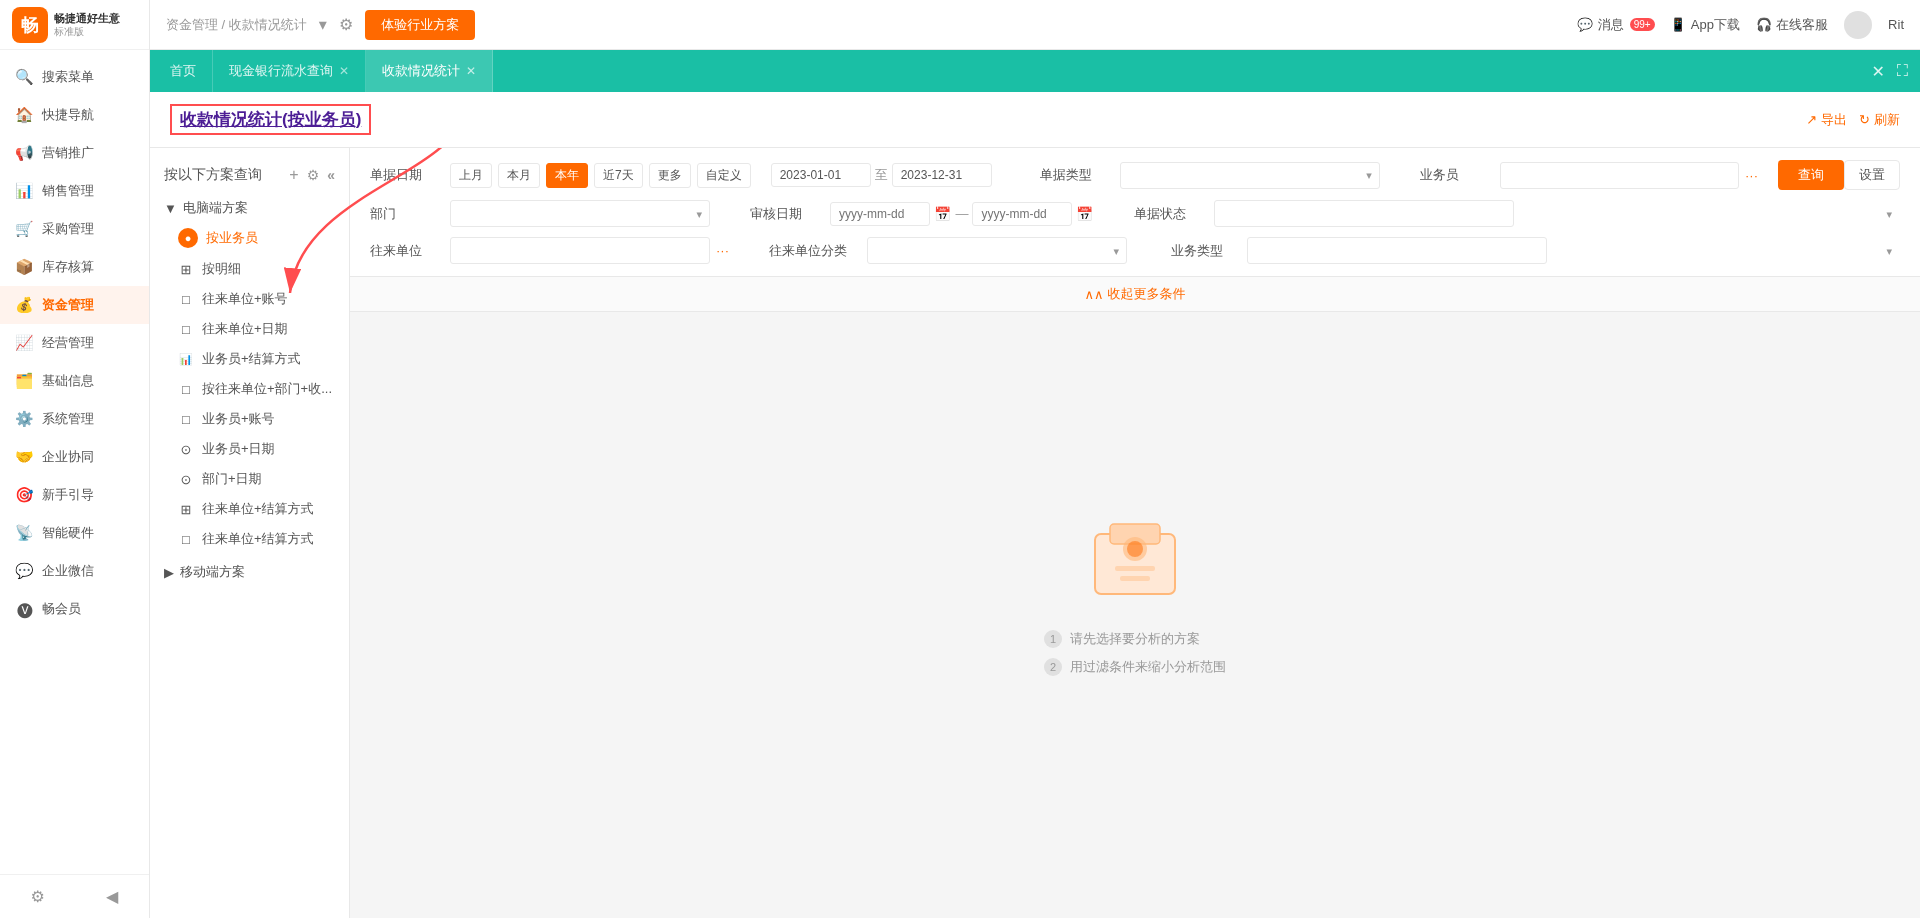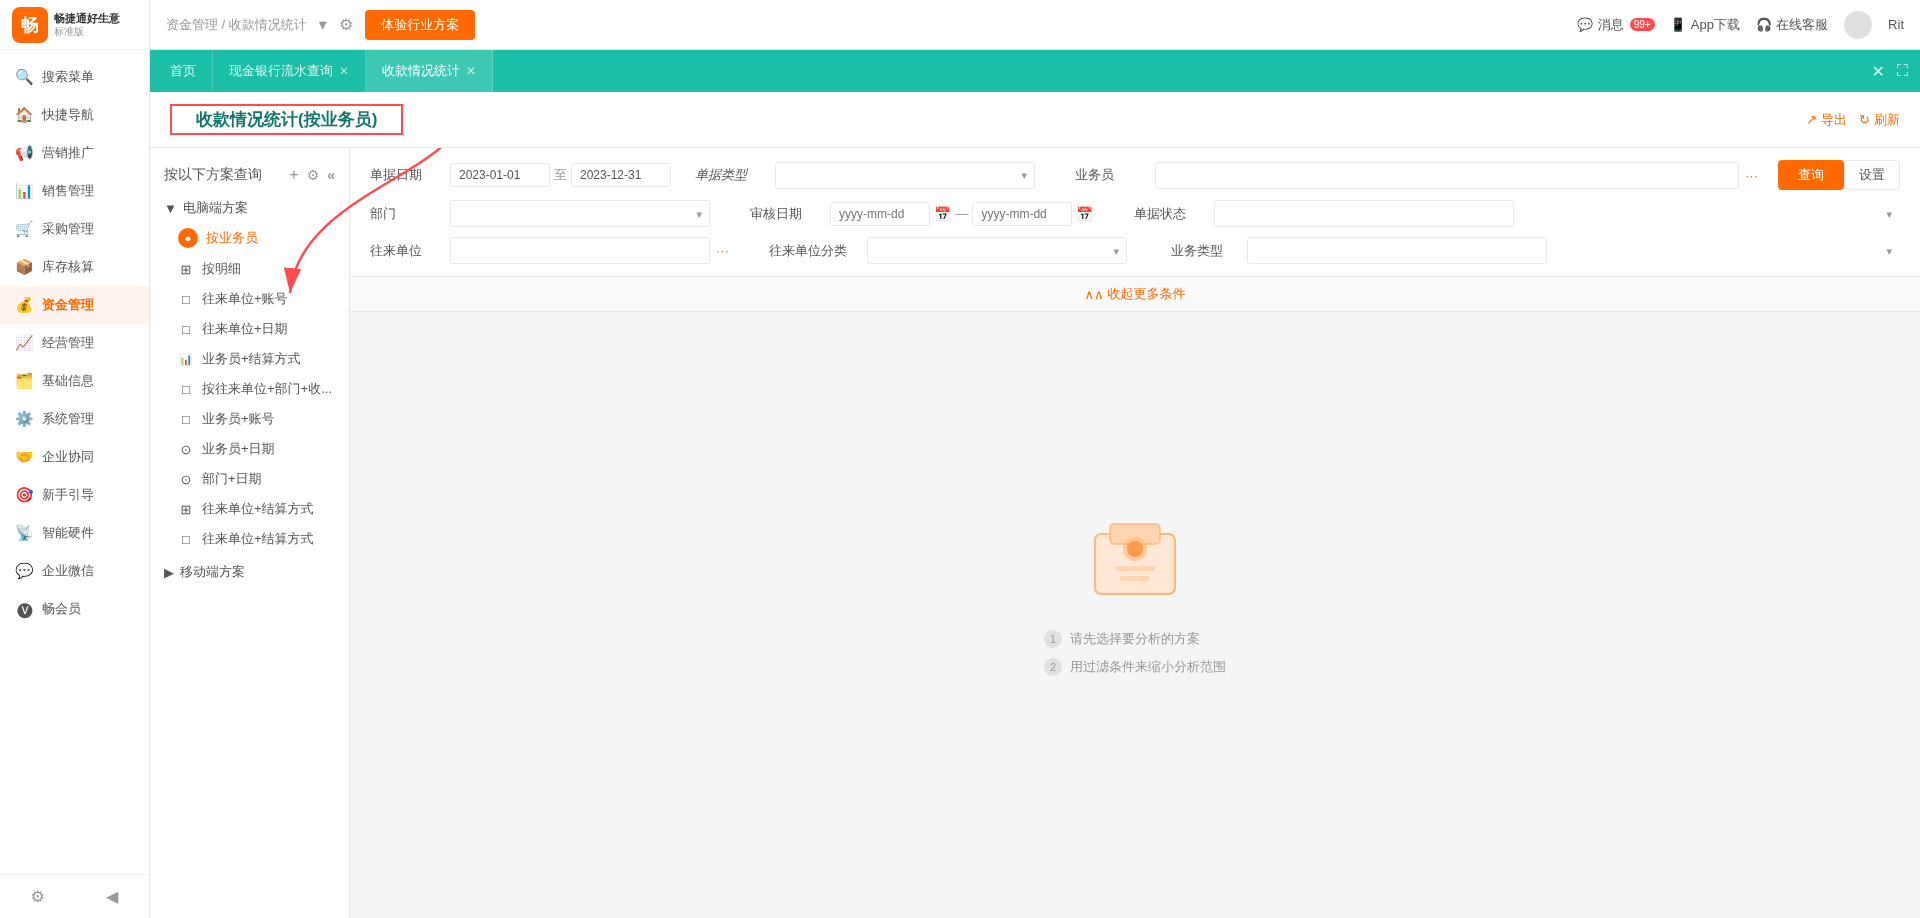--- a/index.html
+++ b/index.html
@@ -43,21 +43,21 @@
     .tab-item:first-child { padding-left: 20px; }
     .tab-close { font-size: 12px; opacity: 0.7; }
     .tab-bar-actions { position: absolute; right: 12px; display: flex; align-items: center; gap: 12px; }
     .tab-bar-btn { color: rgba(255,255,255,0.85); font-size: 16px; cursor: pointer; }
 
     
     .page-area { flex: 1; background: #f5f5f5; overflow: hidden; display: flex; flex-direction: column; }
 
     
     .page-header { background: #fff; padding: 12px 20px; display: flex; align-items: center; justify-content: space-between; border-bottom: 1px solid #e8e8e8; }
-    .page-title { font-size: 17px; font-weight: bold; color: #0f766e; border: 2px solid #ff4d4f; padding: 2px 24px; }
+    .page-title { font-size: 17px; font-weight: bold; color: #4c1d95; border: 2px solid #ff4d4f; padding: 2px 8px; text-decoration: underline; }
     .page-actions { display: flex; align-items: center; gap: 12px; }
     .action-btn { display: flex; align-items: center; gap: 4px; color: #ff6900; font-size: 13px; cursor: pointer; }
 
     
     .content-area { flex: 1; display: flex; overflow: hidden; }
 
     
     .left-panel { width: 200px; background: #fff; border-right: 1px solid #e8e8e8; overflow-y: auto; flex-shrink: 0; padding: 12px 0; }
     .panel-header { display: flex; align-items: center; justify-content: space-between; padding: 6px 14px 10px; }
     .panel-header-title { font-size: 14px; color: #555; }
@@ -325,27 +325,35 @@
             </div>
           </div>
         </div>
 
         <div class="right-panel">
 
           <div class="filter-area">
 
             <div class="filter-row">
               <span class="filter-label">单据日期</span>
+              <div class="filter-date-group">
+                <button class="date-btn">上月</button>
+                <button class="date-btn">本月</button>
+                <button class="date-btn active">本年</button>
+                <button class="date-btn">近7天</button>
+                <button class="date-btn">更多</button>
+                <button class="date-btn">自定义</button>
+              </div>
               <div class="date-input-group">
                 <input class="date-input" value="2023-01-01" readonly="" style="">
                 <span class="filter-date-separator">至</span>
                 <input class="date-input" value="2023-12-31" readonly="" style="">
               </div>
 
-              <span class="filter-label" style="margin-left:4px;font-style:italic;">单据类型</span>
+              <span class="filter-label" style="margin-left:28px;">单据类型</span>
               <div class="filter-select-wrapper">
                 <select class="filter-select filter-select-lg">
                   <option></option>
                 </select>
               </div>
 
               <span class="filter-label" style="margin-left:20px;">业务员</span>
               <div style="display:flex;align-items:center;gap:6px;flex:1;">
                 <input class="filter-input" style="flex: 1 1 0%;">
                 <span class="more-btn">···</span>

